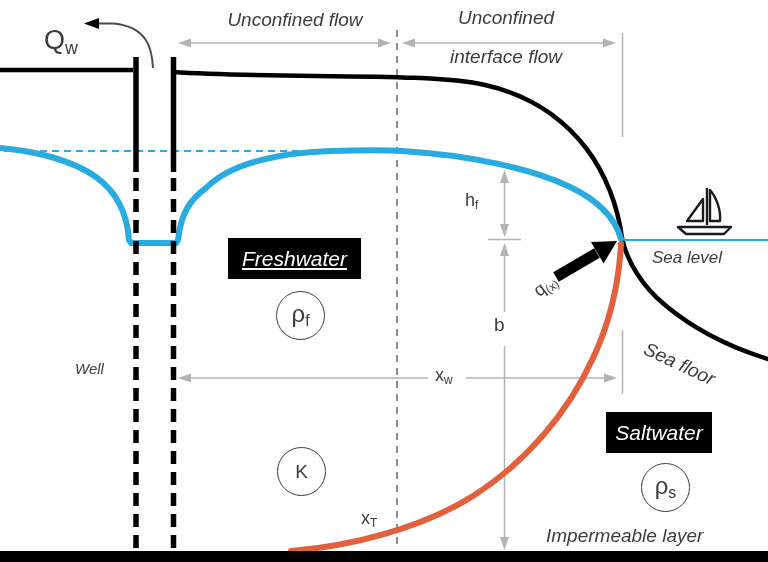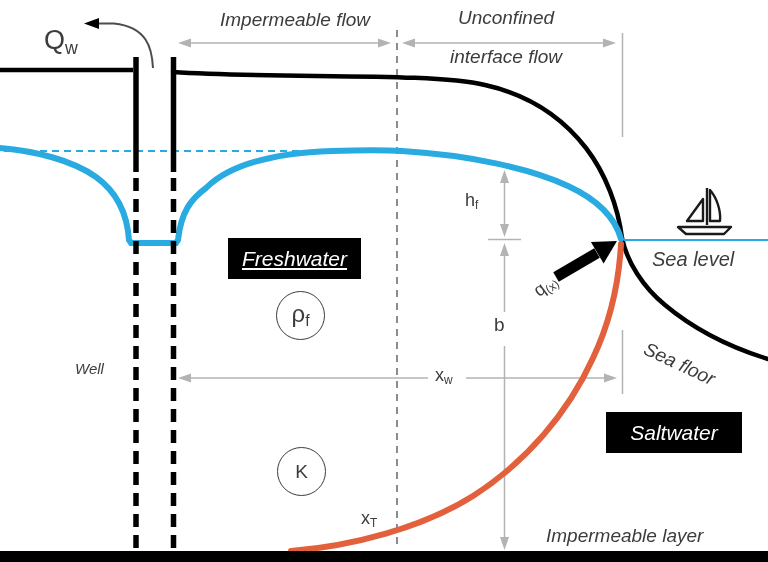--- a/index.html
+++ b/index.html
@@ -85,21 +85,21 @@
     <g stroke="#1A1A1A" stroke-width="2.4" fill="none" stroke-linejoin="round">
       <path d="M707,188 V225"></path>
       <path d="M710,190 C717,198 721,211 720,221 L710,221 Z"></path>
       <path d="M703,199 L703,221 L687,221 Z"></path>
       <path d="M678,227 L731,227 L724,234 L686,234 Z"></path>
     </g>
   </svg>
 
   <div class="lbl" style="left:44px;top:26px;font-size:27px;"><span>Q</span><span class="sub">w</span></div>
 
-  <div class="lbl it ctr" style="left:213px;top:10px;width:164px;font-size:19px;">Impermeable flow</div>
+  <div class="lbl it ctr" style="left:213px;top:10px;width:164px;font-size:19px;">Unconfined flow</div>
 
   <div class="lbl it ctr" style="left:424px;top:8px;width:164px;font-size:19px;">Unconfined</div>
   <div class="lbl it ctr" style="left:424px;top:47px;width:164px;font-size:19px;">interface flow</div>
 
 
   <div class="lbl it" style="left:75px;top:361px;font-size:15px;">Well</div>
 
   <div class="zone-box" style="left:228px;top:238px;width:133px;height:41px;text-decoration:underline;">
       <span>Freshwater</span>
     </div>
@@ -111,28 +111,31 @@
   <div class="circ" style="left:277px;top:447px;font-size:19px;">
       <span>K</span>
     </div>
 
   <div class="lbl" style="left:465px;top:191px;font-size:18px;"><span>h</span><span class="sub">f</span></div>
 
   <div class="lbl bg" style="left:492px;top:315px;font-size:19px;">b</div>
 
   <div class="lbl" style="left:534px;top:276px;font-size:18px;transform:rotate(-36deg);transform-origin:center;"><span>q</span><span class="sub">(x)</span></div>
 
-  <div class="lbl it" style="left:652px;top:249px;font-size:20px;">Sea level</div>
+  <div class="lbl it" style="left:652px;top:249px;font-size:17px;">Sea level</div>
 
   <div class="lbl it" style="left:649px;top:339px;font-size:19px;transform:rotate(25deg);transform-origin:left top;">Sea floor</div>
 
   <div class="lbl bg" style="left:433px;top:366px;font-size:18px;"><span>x</span><span class="sub">w</span></div>
 
   <div class="lbl" style="left:361px;top:509px;font-size:18px;"><span>x</span><span class="sub">T</span></div>
 
-  <div class="zone-box" style="left:606px;top:412px;width:136px;height:41px;">
+  <div class="zone-box" style="left:606px;top:412px;width:106px;height:41px;">
       <span>Saltwater</span>
     </div>
 
+  <div class="circ" style="left:641px;top:463px;">
+      <span><span>ρ</span><span class="sub">s</span></span>
+    </div>
 
   <div class="lbl it" style="left:546px;top:526px;font-size:19px;">Impermeable layer</div>
 
 </div>
 
 </body></html>

